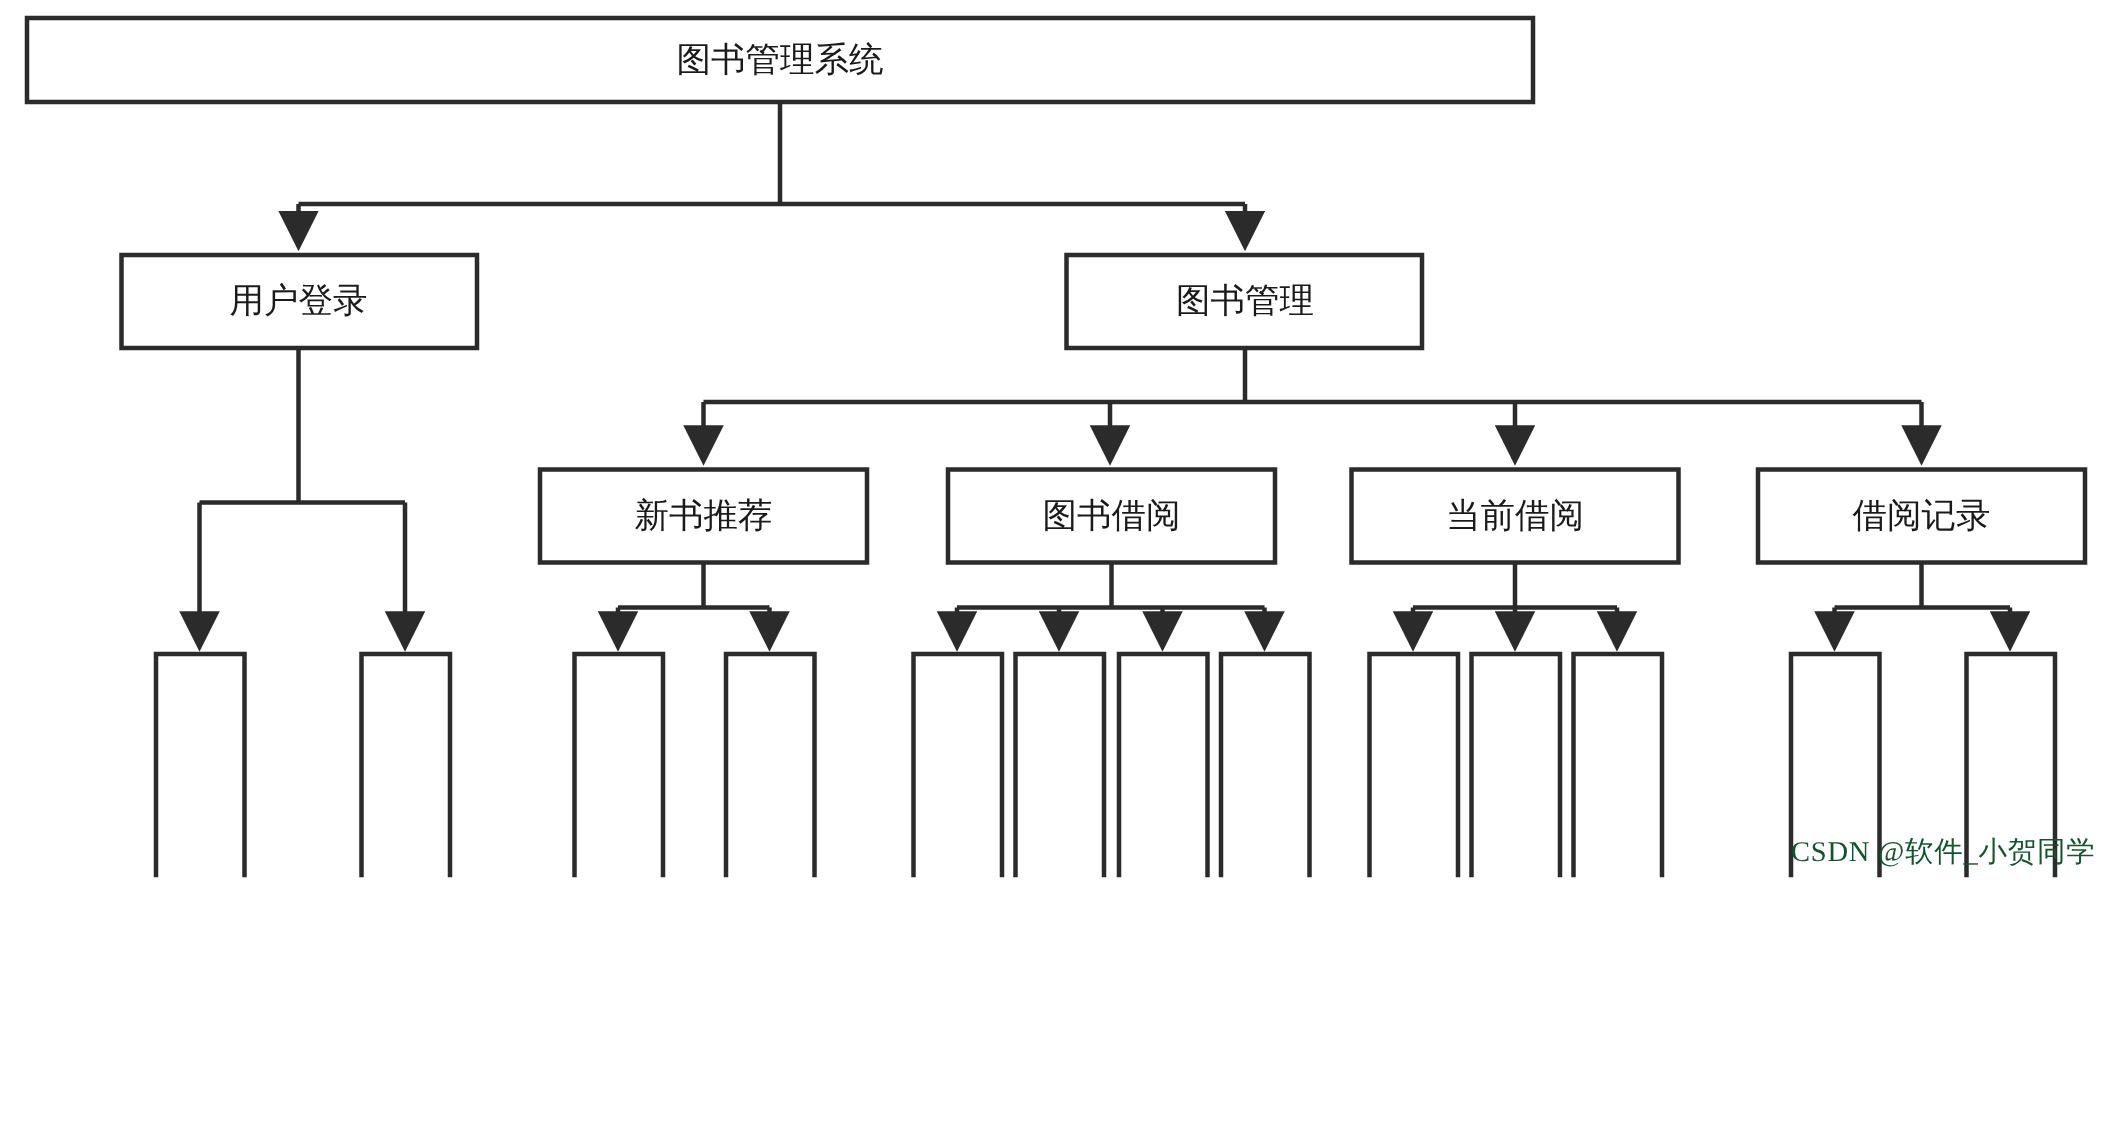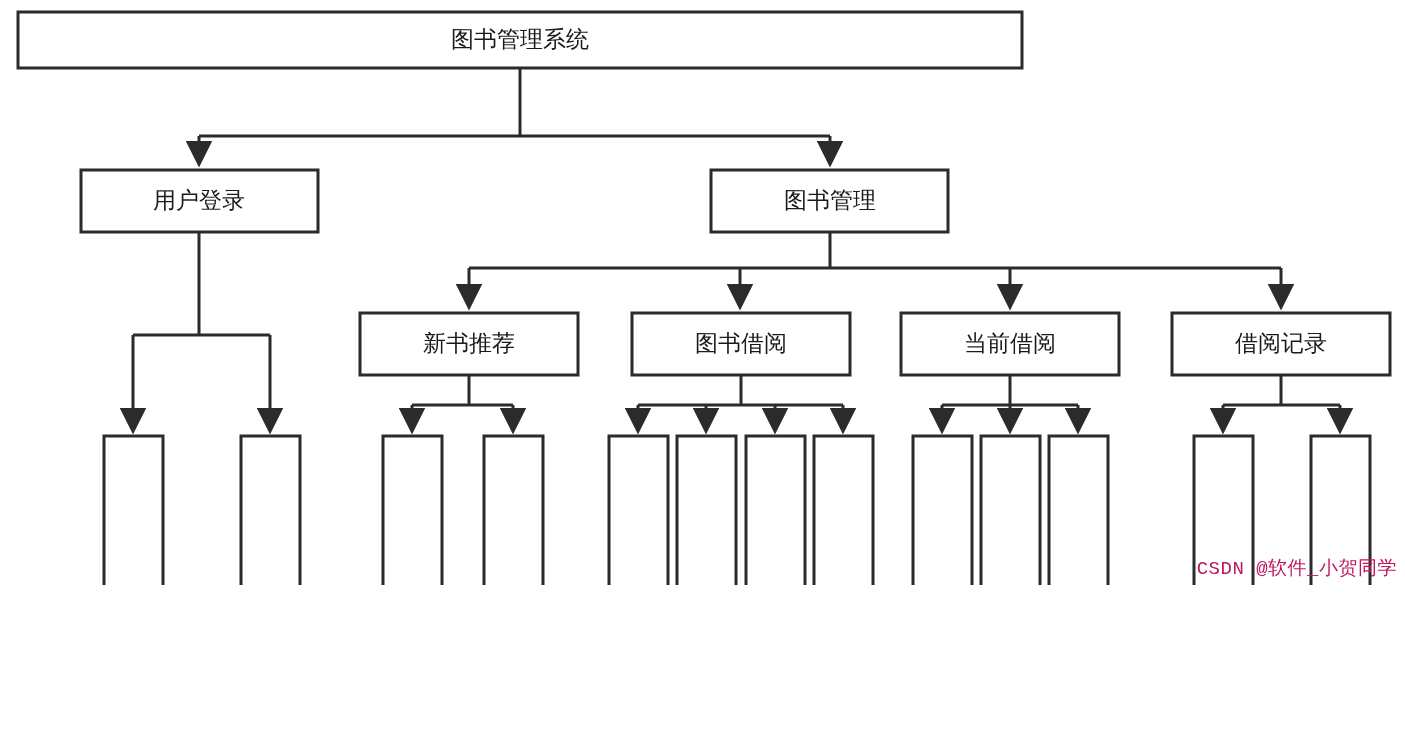--- a/index.html
+++ b/index.html
@@ -68,23 +68,23 @@
     line-height: 1.18;
     letter-spacing: 2px;
     color: #1a1a1a;
     white-space: nowrap;
     text-align: center;
   }
   .watermark {
     position: absolute;
     right: 8px;
     bottom: 4px;
-    font-family: Liberation Mono, monospace;
+    font-family: Liberation Serif, serif;
     font-size: 19px;
-    color: #be185d;
+    color: #14532d;
     letter-spacing: 0.5px;
     white-space: nowrap;
     user-select: none;
     margin-left: 20px;
   }
 </style>
 </head>
 <body>
 
 <div id="diagram-root">

